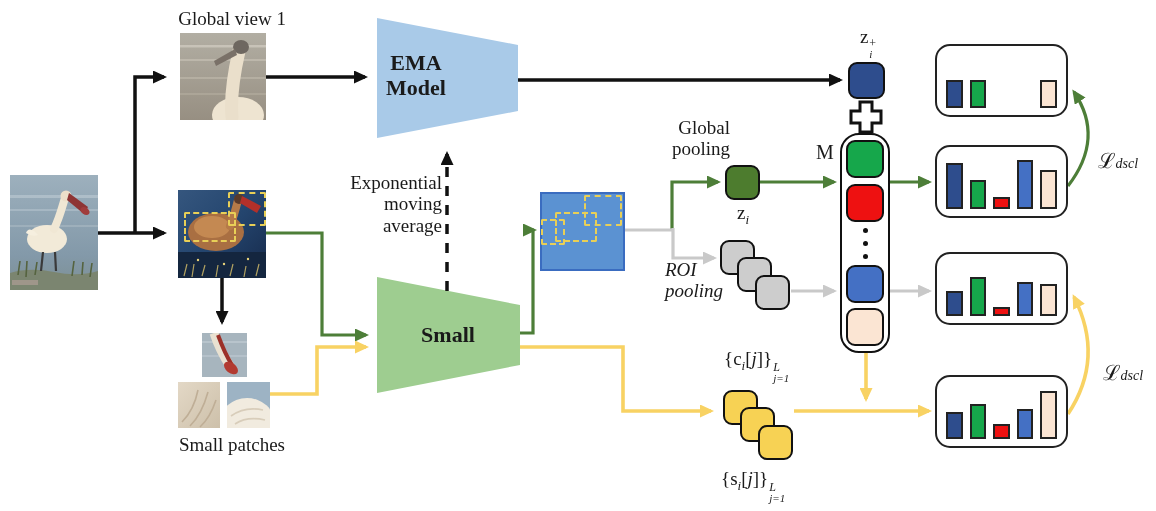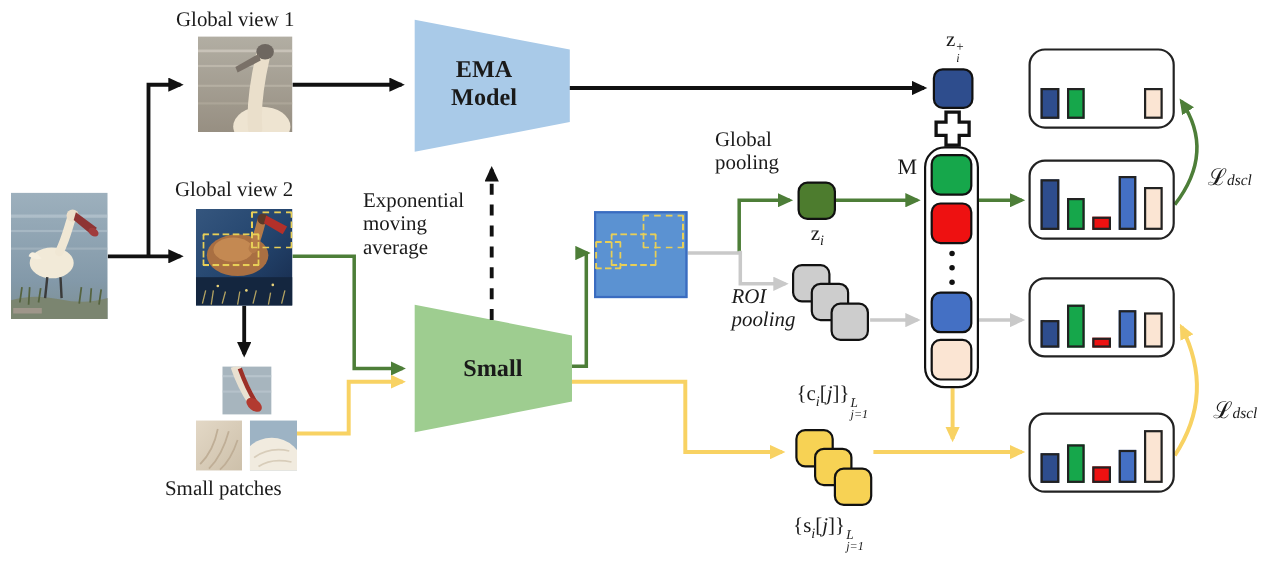--- a/index.html
+++ b/index.html
@@ -9,21 +9,21 @@
   }
   .abs{position:absolute;}
   svg.overlay{position:absolute;left:0;top:0;width:1156px;height:511px;}
   
   .ln-k{stroke:#111111;stroke-width:3.5;fill:none;}
   .ln-k.dashed{stroke-dasharray:10 9;}
   .ln-g{stroke:#4d7e38;stroke-width:3.2;fill:none;}
   .ln-y{stroke:#f8d263;stroke-width:3.6;fill:none;}
   .ln-gy{stroke:#c9c9c9;stroke-width:3.2;fill:none;}
   
-  .lbl{font-size:19px;line-height:1.13;text-align:left;}
+  .lbl{font-size:19px;line-height:1.13;text-align:right;}
   .lbl.left{text-align:left;}
   .model-lbl{font-size:22px;font-weight:bold;text-align:center;line-height:1.15;}
   .math{font-size:19px;}
   .math .it{font-style:italic;}
   .math sub,.math .sb{font-style:italic;font-size:13px;}
   .stack{display:inline-flex;flex-direction:column;align-items:flex-start;vertical-align:-6px;line-height:1;margin-left:1px;}
   .stack .top{font-style:italic;font-size:12px;}
   .stack .bot{font-style:italic;font-size:11px;}
   .loss{font-size:21px;margin-top:24px;}
   .loss .sb{font-style:italic;font-size:14px;}
@@ -200,26 +200,25 @@
   <div class="imgbox abs" style="left:227px;top:382px;width:43px;height:46px;" title="small patch: white back">
     <svg width="43" height="46" viewBox="0 0 43 46">
       <rect width="43" height="46" fill="#9db3c4"></rect>
       <ellipse cx="20" cy="42" rx="28" ry="26" fill="#f1ebdf"></ellipse>
       <path d="M4,34 Q18,24 36,28" stroke="#d8cdba" stroke-width="1.6" fill="none"></path>
       <path d="M8,42 Q20,34 38,38" stroke="#d8cdba" stroke-width="1.6" fill="none"></path>
     </svg>
   </div>
 
   <div class="abs lbl" style="left:160px;top:8px;width:126px;">Global view 1</div>
-  <div class="abs lbl" style="left:159px;top:162px;width:126px;">Global view 2</div>
   <div class="abs lbl" style="left:150px;top:434px;width:135px;">Small patches</div>
   <div class="abs lbl" style="left:330px;top:172px;width:112px;">Exponential moving average</div>
   <div class="abs lbl" style="left:650px;top:117px;width:80px;">Global pooling</div>
   <div class="abs lbl left" style="left:665px;top:259px;width:70px;font-style:italic;">ROI pooling</div>
-  <div class="abs model-lbl" style="left:400px;top:50px;width:80px;">EMA Model</div>
+  <div class="abs model-lbl" style="left:376px;top:50px;width:80px;">EMA Model</div>
   <div class="abs model-lbl" style="left:388px;top:322px;width:120px;">Small</div>
 
   <div class="abs math" style="left:846px;top:26px;width:44px;text-align:center;">
     <span>z</span><span class="stack" style="vertical-align:-4px;">
         <span class="top" style="font-style:normal;">+</span>
         <span class="bot">i</span>
       </span>
   </div>
   <div class="abs math" style="left:725px;top:202px;width:36px;text-align:center;">
     <span>z</span><sub>i</sub>

